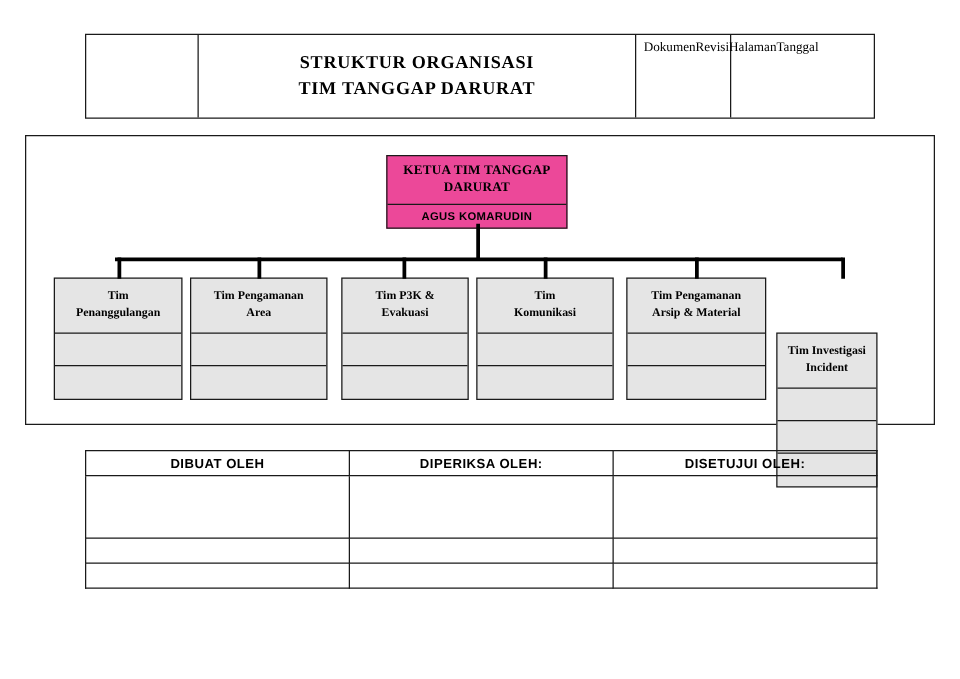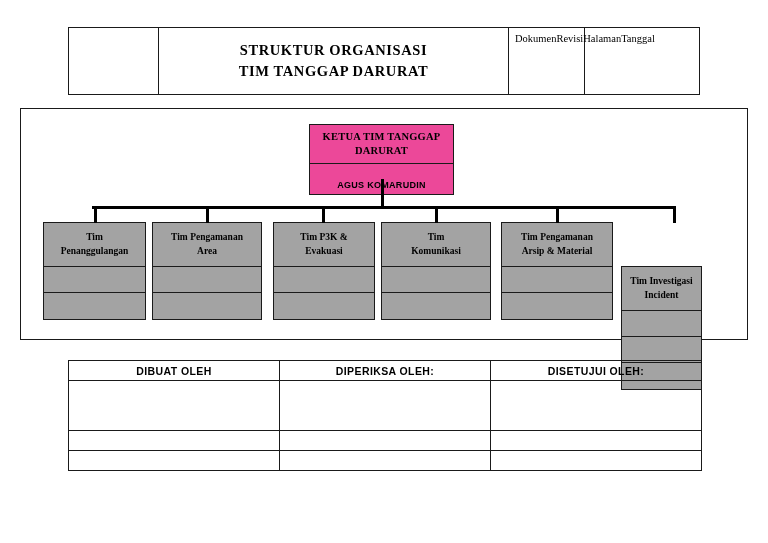--- a/index.html
+++ b/index.html
@@ -101,21 +101,20 @@
     border-bottom: 1.2px solid #1a1a1a;
     letter-spacing: 0.2px;
   }
   .leader-name {
     font-family: "Liberation Sans", sans-serif;
     font-weight: bold;
     font-size: 9px;
     letter-spacing: 0.3px;
     text-align: center;
     padding: 4px 4px 4px;
-    margin-top: 12px;
   }
 
   
   .conn-vert-root {
     position: absolute;
     left: 360px;
     top: 70px;
     width: 3px;
     height: 29px;
     background: #000000;
@@ -135,21 +134,21 @@
     height: 17px;
     background: #000000;
   }
 
   
   #team-row { position: absolute; left: 0; top: 0; width: 100%; height: 100%; }
   .team-box {
     position: absolute;
     top: 113px;
     border: 1.2px solid #1a1a1a;
-    background: #a3a3a3;
+    background: #e5e5e5;
   }
   .team-title {
     font-family: "Liberation Serif", serif;
     font-weight: bold;
     font-size: 9.5px;
     line-height: 1.45;
     text-align: center;
     padding: 6px 4px 6px;
     border-bottom: 1.2px solid #1a1a1a;
     min-height: 44px;

